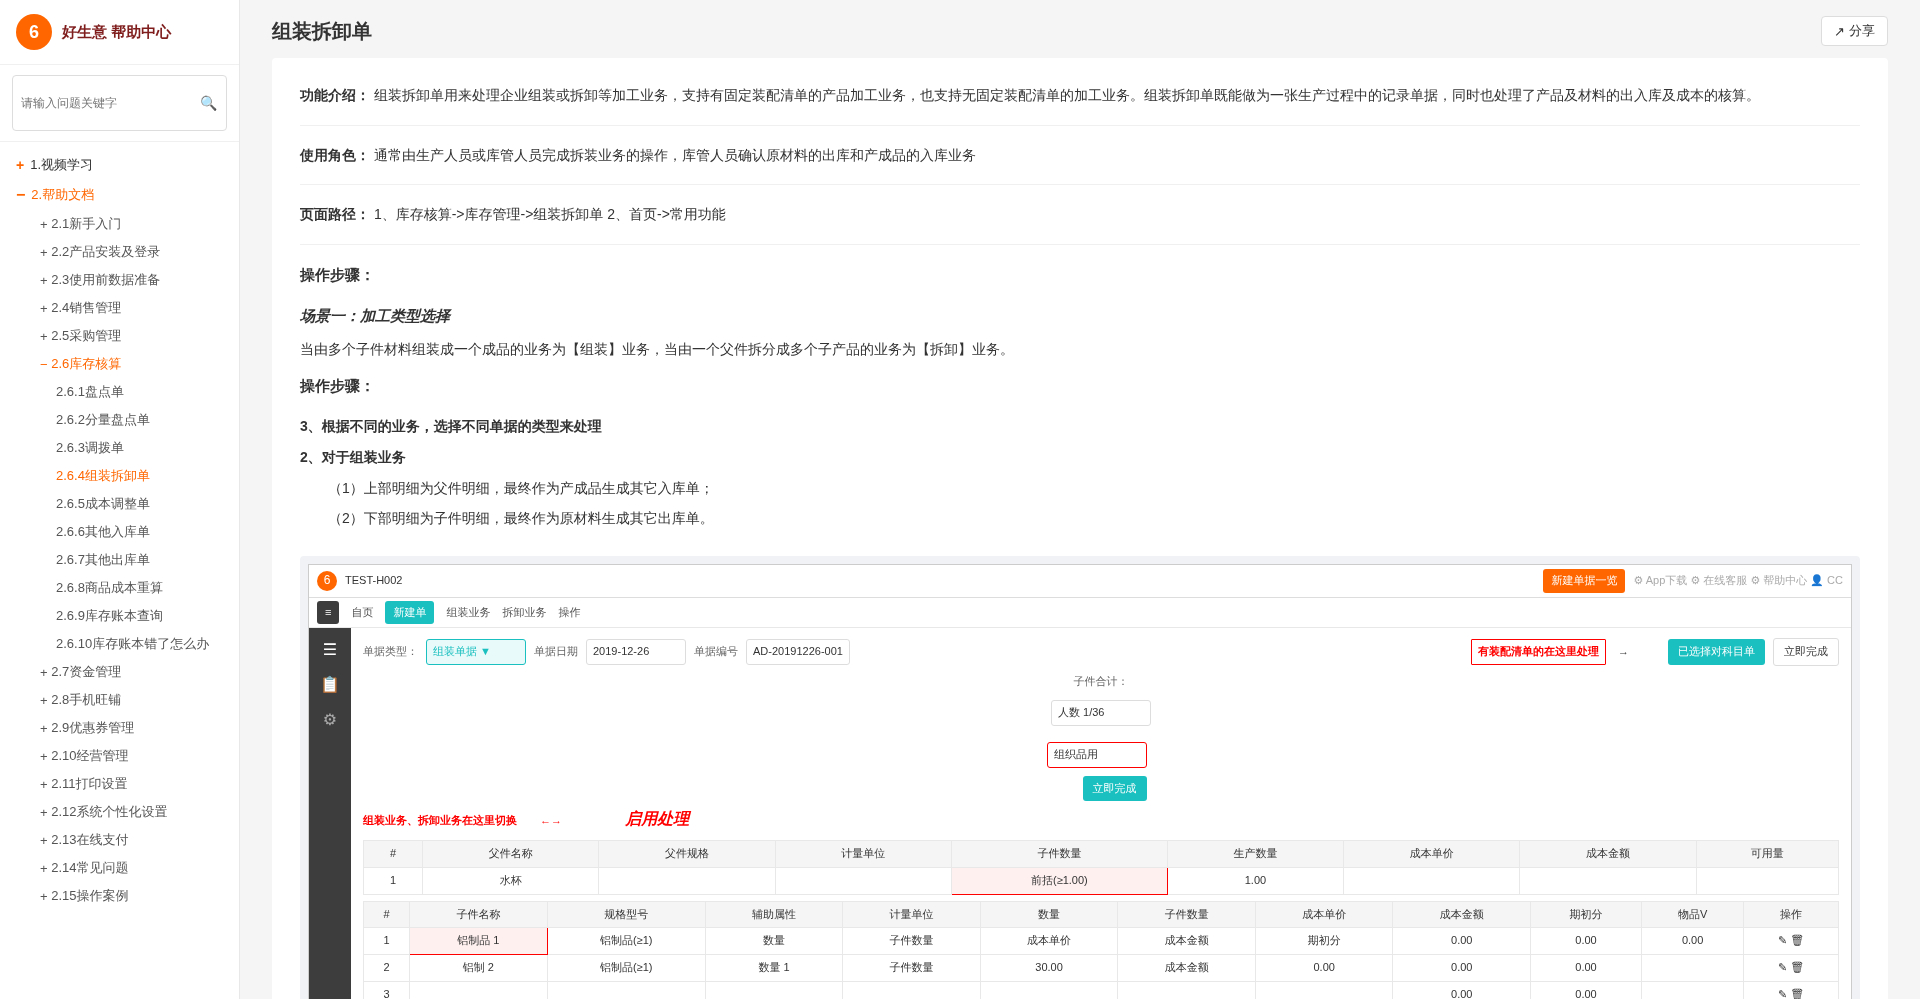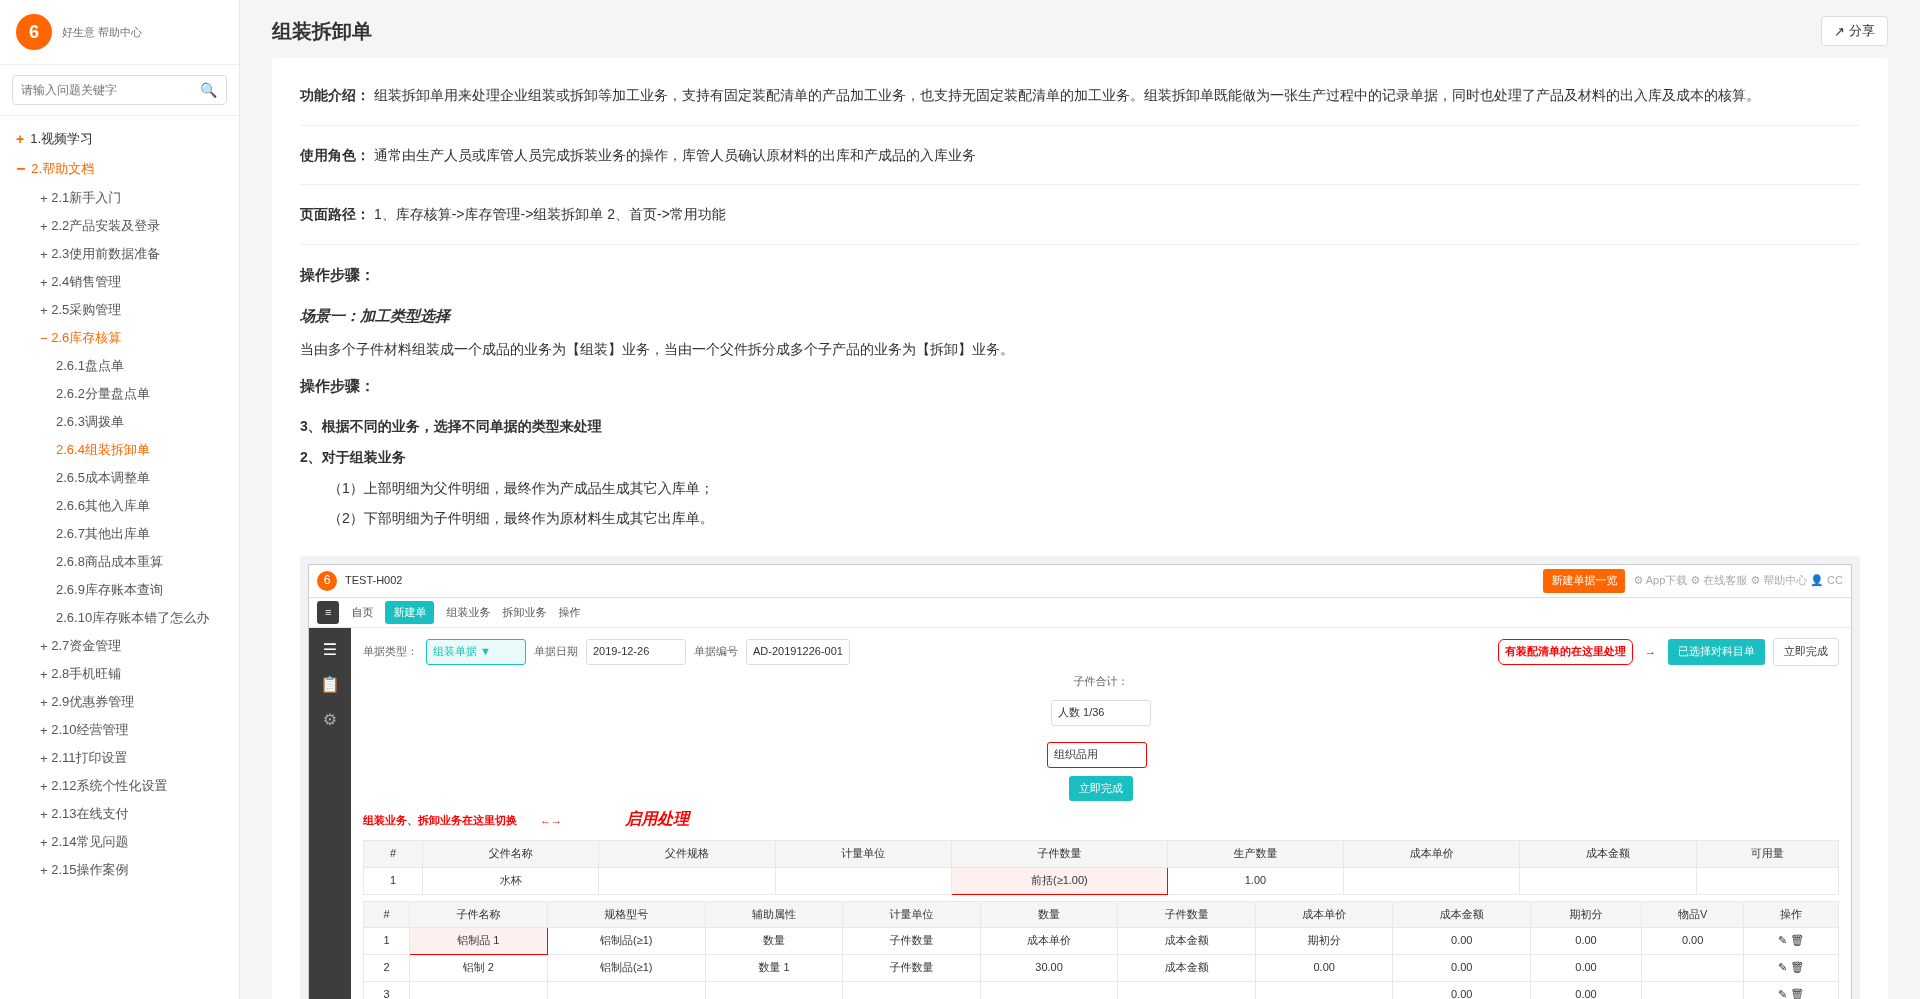--- a/index.html
+++ b/index.html
@@ -23,30 +23,30 @@
       border-bottom: 1px solid #f0f0f0;
       gap: 10px;
     }
     .logo-icon {
       width: 36px; height: 36px;
       background: #f60;
       border-radius: 50%;
       display: flex; align-items: center; justify-content: center;
       color: #fff; font-size: 18px; font-weight: bold;
     }
-    .logo-text { font-size: 11px; font-weight: normal; color: #737373; }
+    .logo-text { font-size: 15px; font-weight: bold; color: #7f1d1d; }
 
     .sidebar-search {
       padding: 10px 12px;
       border-bottom: 1px solid #f0f0f0;
     }
     .search-box {
       display: flex; align-items: center;
       border: 1px solid #ddd; border-radius: 4px;
-      padding: 6px 8px; background: #fff;
+      padding: 19px 8px; background: #fff;
     }
     .search-box input {
       border: none; outline: none; flex: 1; font-size: 12px; color: #999;
       background: transparent;
     }
     .search-icon { color: #aaa; font-size: 14px; cursor: pointer; }
 
     .sidebar-nav { flex: 1; overflow-y: auto; padding: 8px 0; }
     .nav-section {
       padding: 6px 16px;
@@ -142,21 +142,21 @@
       display: flex; align-items: center; gap: 8px; margin-bottom: 6px; flex-wrap: wrap;
     }
     .mock-label { color: #666; font-size: 11px; white-space: nowrap; }
     .mock-input {
       border: 1px solid #ddd; border-radius: 3px; padding: 2px 6px; font-size: 11px;
       min-width: 100px; background: #fff;
     }
     .mock-input-red { border: 1px solid #f00; }
     .mock-btn-teal {
       background: #1abfbf; color: #fff; border: none; border-radius: 3px;
-      padding: 3px 10px; font-size: 11px; cursor: pointer; white-space: nowrap;
+      padding: 3px 10px; font-size: 11px; cursor: pointer; white-space: nowrap; margin-left: 27px;
     }
     .mock-btn-white {
       background: #fff; color: #333; border: 1px solid #ddd; border-radius: 3px;
       padding: 3px 10px; font-size: 11px; cursor: pointer; white-space: nowrap;
     }
     .mock-table {
       width: 100%; border-collapse: collapse; font-size: 11px; margin-top: 4px;
     }
     .mock-table th, .mock-table td {
       border: 1px solid #e8e8e8; padding: 3px 6px; text-align: center; color: #333;
@@ -388,21 +388,21 @@
           <div style="flex:1;padding:10px 12px;">
 
             <div class="mock-form-row">
               <span class="mock-label">单据类型：</span>
               <span class="mock-input" style="width:80px;border:1px solid #1abfbf;color:#1abfbf;background:#e8fafa;">组装单据 ▼</span>
               <span class="mock-label">单据日期</span>
               <span class="mock-input">2019-12-26</span>
               <span class="mock-label">单据编号</span>
               <span class="mock-input">AD-20191226-001</span>
               <span style="flex:1;"></span>
-              <span style="color:#f00;font-weight:bold;font-size:11px;border:1px solid #f00;padding:2px 6px;border-radius:6px;">有装配清单的在这里处理</span>
+              <span style="color:#f00;font-weight:bold;font-size:11px;border:1px solid #f00;padding:2px 6px;border-radius:1px;">有装配清单的在这里处理</span>
               <span style="margin:0 4px;">→</span>
               <span class="mock-btn-teal">已选择对科目单</span>
               <span class="mock-btn-white">立即完成</span>
             </div>
 
             <div class="mock-form-row" style="margin-bottom:4px;flex-direction:column;">
               <span class="mock-label">子件合计：</span>
               <span class="mock-input" style="width:60px;">人数 1/36</span>
               <span style="flex:1;"></span>
               <span class="mock-input mock-input-red" style="width:90px;margin-right:8px;">组织品用</span>

